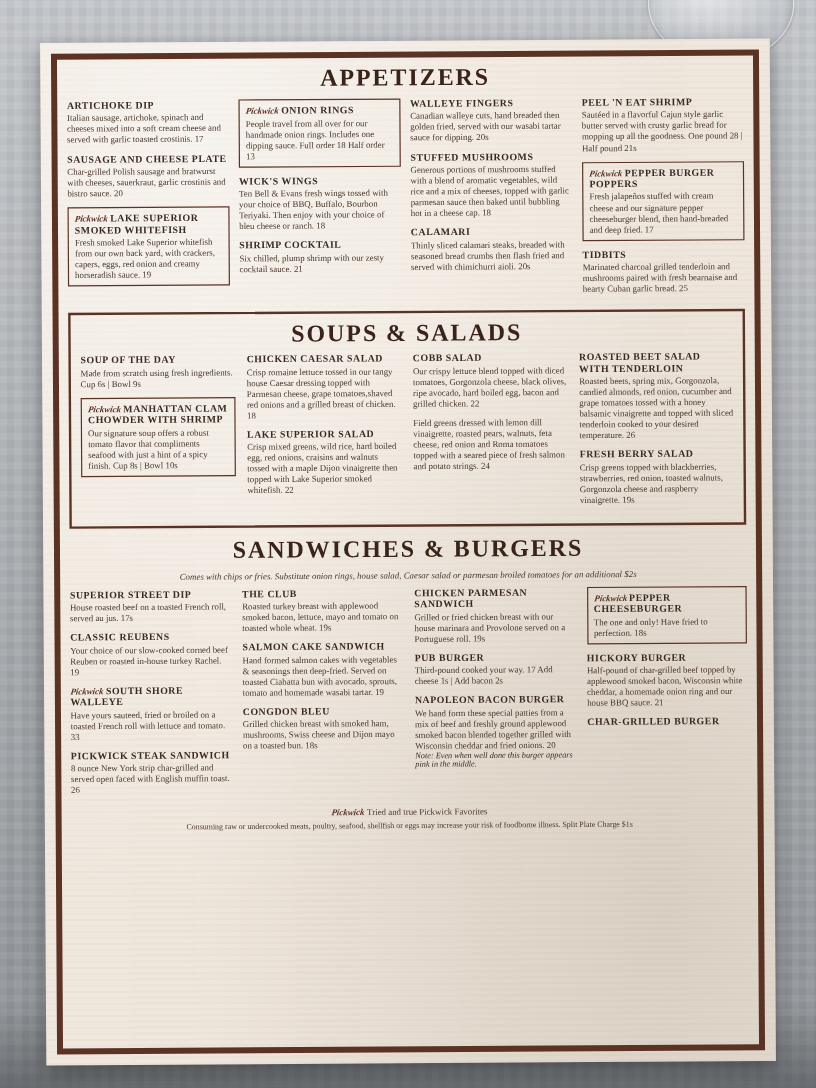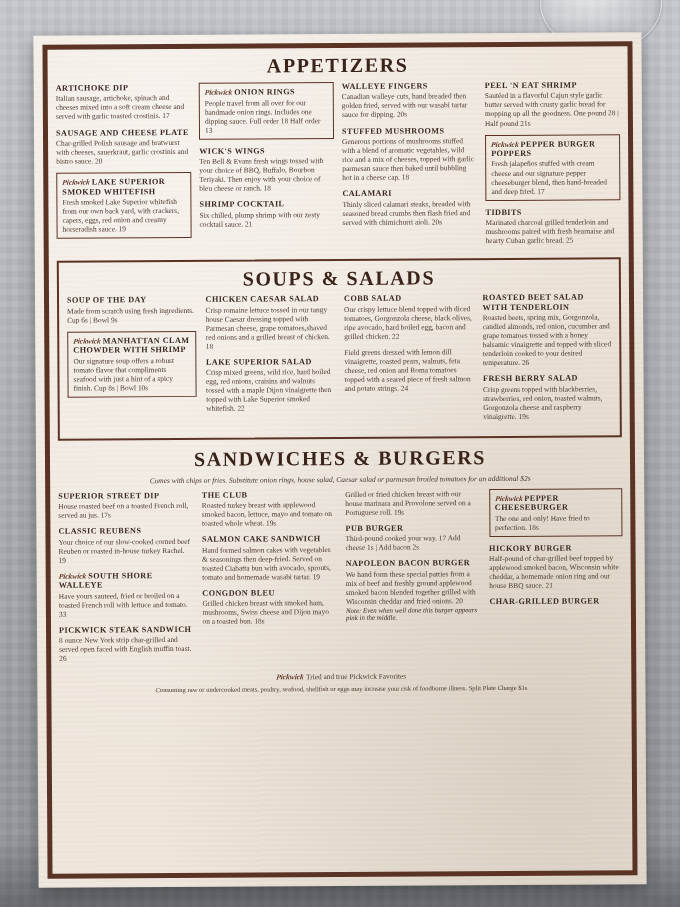--- a/index.html
+++ b/index.html
@@ -297,20 +297,21 @@
               <div class="item-name"><span>SALMON CAKE SANDWICH</span></div>
               <div class="item-desc">Hand formed salmon cakes with vegetables &amp; seasonings then deep-fried. Served on toasted Ciabatta bun with avocado, sprouts, tomato and homemade wasabi tartar. 19</div>
             </div>
             <div class="item">
               <div class="item-name"><span>CONGDON BLEU</span></div>
               <div class="item-desc">Grilled chicken breast with smoked ham, mushrooms, Swiss cheese and Dijon mayo on a toasted bun. 18s</div>
             </div>
           </div>
           <div class="col">
             <div class="item">
+              <div class="item-name"><span>CHICKEN PARMESAN SANDWICH</span></div>
               <div class="item-desc">Grilled or fried chicken breast with our house marinara and Provolone served on a Portuguese roll. 19s</div>
             </div>
             <div class="item">
               <div class="item-name"><span>PUB BURGER</span></div>
               <div class="item-desc">Third-pound cooked your way. 17  Add cheese 1s | Add bacon 2s</div>
             </div>
             <div class="item">
               <div class="item-name"><span>NAPOLEON BACON BURGER</span></div>
               <div class="item-desc">We hand form these special patties from a mix of beef and freshly ground applewood smoked bacon blended together grilled with Wisconsin cheddar and fried onions. 20</div>
               <span class="note-italic">Note: Even when well done this burger appears pink in the middle.</span>

